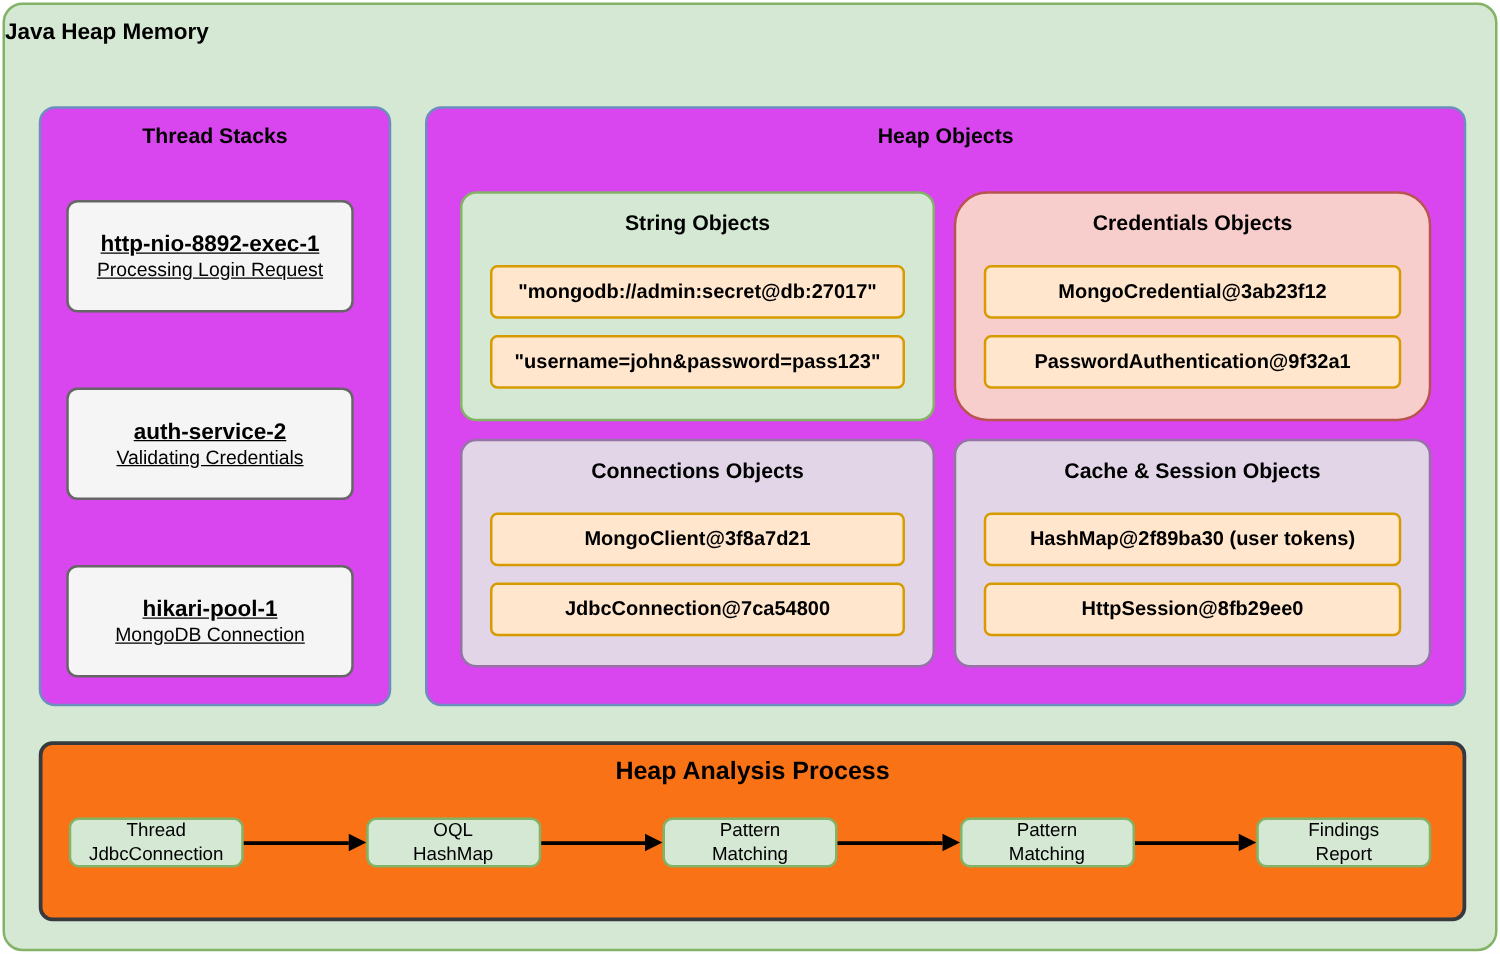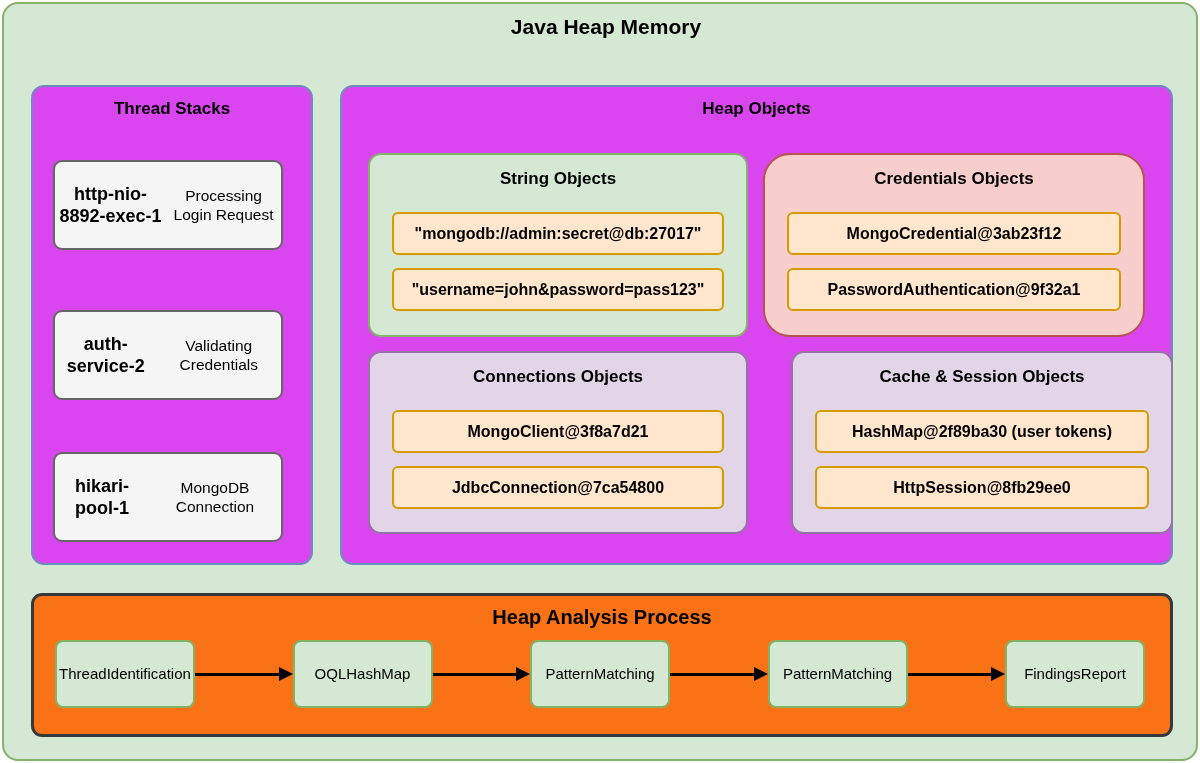--- a/index.html
+++ b/index.html
@@ -5,42 +5,43 @@
   * { margin: 0; padding: 0; box-sizing: border-box; }
   html, body { width: 1200px; height: 763px; background: #ffffff; }
   body { font-family: "Liberation Sans", sans-serif; color: #000000; position: relative; }
 
   
   .outer {
     position: absolute; left: 2px; top: 2px; width: 1196px; height: 759px;
     background: #d5e8d4; border: 2px solid #82b366; border-radius: 16px;
   }
   .main-title {
-    position: absolute; top: 11px; left: 12px; right: 0;
-    text-align: center; font-size: 21px; font-weight: bold;
+    position: absolute; top: 11px; left: 0; right: 0;
+    font-size: 18px; font-weight: bold;
   }
 
   
   .panel {
     position: absolute; background: #d946ef; border: 2px solid #6c8ebf;
     border-radius: 13px;
   }
   .panel-threads { left: 27px; top: 81px; width: 282px; height: 480px; }
   .panel-heap    { left: 336px; top: 81px; width: 833px; height: 480px; }
   .panel-title {
     position: absolute; top: 12px; left: 0; right: 0;
     text-align: center; font-size: 17px; font-weight: bold;
   }
 
   
   .thread-box {
     position: absolute; left: 20px; width: 230px; height: 90px;
     background: #f5f5f5; border: 2px solid #666666; border-radius: 9px;
-    display: flex; flex-direction: row; align-items: center; justify-content: center;
+    display: flex; flex-direction: column; align-items: center; justify-content: center;
     text-align: center;
+    text-decoration: underline;
   }
   .thread-box .t-name { font-size: 18px; font-weight: bold; line-height: 1.25; }
   .thread-box .t-act  { font-size: 15.5px; line-height: 1.25; }
   .thread-1 { top: 73px; }
   .thread-2 { top: 223px; }
   .thread-3 { top: 365px; }
 
   
   .group {
     position: absolute; border: 2px solid; border-radius: 13px;
@@ -48,21 +49,21 @@
   }
   .group-title {
     text-align: center; font-size: 17px; font-weight: bold; margin-bottom: 23px;
   }
   .group--green  { background: #d5e8d4; border-color: #82b366; }
   .group--red    { background: #f8cecc; border-color: #b85450; }
   .group--purple { background: #e1d5e7; border-color: #9673a6; }
   .group-0 { left: 26px;  top: 66px;  width: 380px; height: 184px; }
   .group-1 { left: 421px; top: 66px;  width: 382px; height: 184px; border-radius: 27px; }
   .group-2 { left: 26px;  top: 264px; width: 380px; height: 183px; }
-  .group-3 { left: 421px; top: 264px; width: 382px; height: 183px; margin-left: 28px; }
+  .group-3 { left: 421px; top: 264px; width: 382px; height: 183px; }
   .obj-item {
     height: 43px; margin-bottom: 13px;
     background: #ffe6cc; border: 2px solid #d79b00; border-radius: 6px;
     display: flex; align-items: center; justify-content: center;
     font-size: 16px; font-weight: bold; white-space: nowrap;
   }
 
   
   .process {
     position: absolute; left: 27px; top: 589px; width: 1142px; height: 144px;
@@ -70,23 +71,23 @@
   }
   .process-title {
     position: absolute; top: 10px; left: 0; right: 0;
     text-align: center; font-size: 20px; font-weight: bold;
   }
   .steps-row {
     position: absolute; left: 21px; top: 50px; width: 1090px; height: 56px;
     display: flex; align-items: center;
   }
   .step-box {
-    width: 140px; height: 68px; flex: 0 0 140px;
+    width: 140px; height: 40px; flex: 0 0 140px;
     background: #d5e8d4; border: 2px solid #82b366; border-radius: 8px;
-    display: flex; flex-direction: row; align-items: center; justify-content: center;
+    display: flex; flex-direction: column; align-items: center; justify-content: center;
     font-size: 15px; line-height: 1.28; text-align: center;
   }
   .arrow { flex: 1 1 auto; display: flex; align-items: center; height: 56px; min-width: 40px; }
   .arrow .shaft { flex: 1; height: 3px; background: #000000; }
   .arrow .head {
     width: 0; height: 0;
     border-left: 14px solid #000000;
     border-top: 7px solid transparent;
     border-bottom: 7px solid transparent;
   }
@@ -142,21 +143,21 @@
       <div class="obj-item">HttpSession@8fb29ee0</div>
     </div>
   </div>
 
   <div class="process">
     <div class="process-title">Heap Analysis Process</div>
 
     <div class="steps-row">
       <div class="step-box">
         <div>Thread</div>
-        <div>Identification</div>
+        <div>JdbcConnection</div>
       </div>
       <div class="arrow">
           <div class="shaft"></div>
           <div class="head"></div>
         </div>
       <div class="step-box">
         <div>OQL</div>
         <div>HashMap</div>
       </div>
       <div class="arrow">

